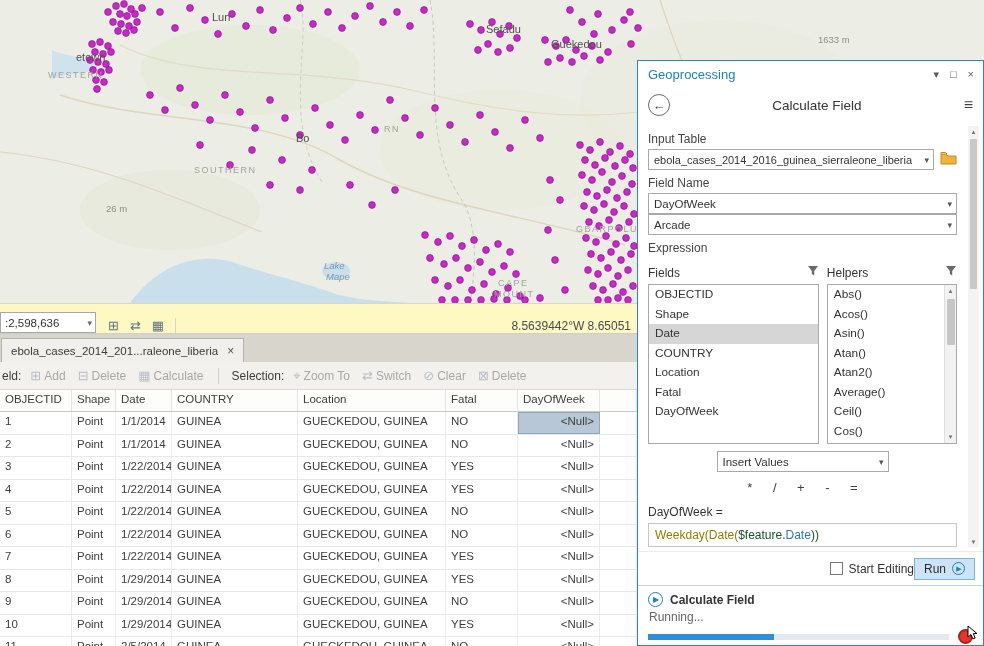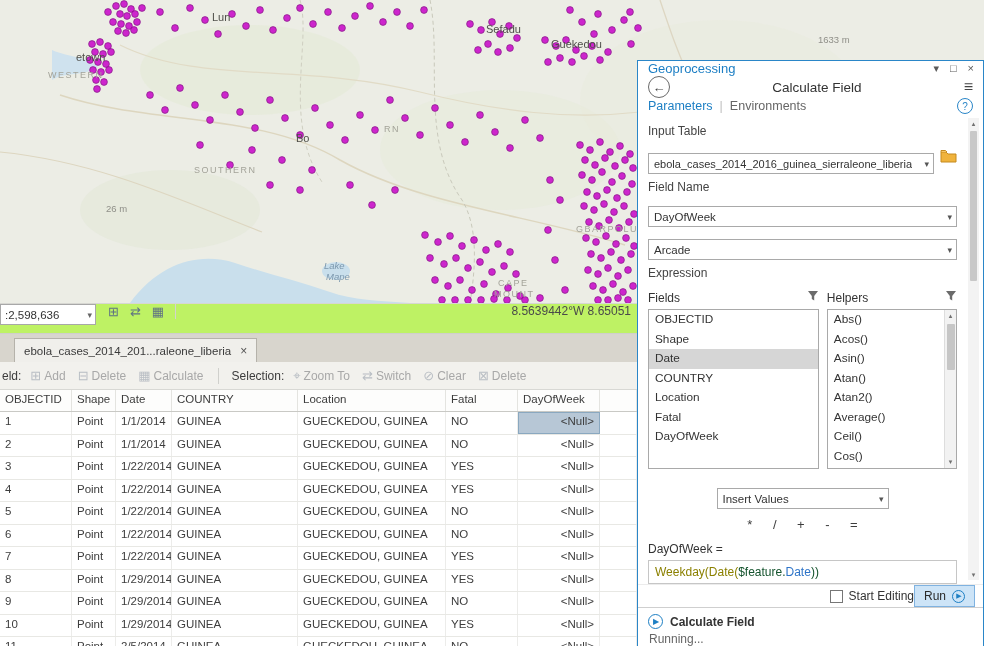--- a/index.html
+++ b/index.html
@@ -7,31 +7,31 @@
 
   
   #map{position:absolute;left:0;top:0;width:984px;height:303px;}
   .case-dot{fill:#cb15cb;stroke:#7c0b7c;stroke-width:.7;opacity:.92;}
   .ml-city{font-size:11px;fill:#4f4f4a;}
   .ml-region{font-size:9px;letter-spacing:1.5px;fill:#a3a399;}
   .ml-water{font-size:9.5px;font-style:italic;fill:#7b97ad;}
   .ml-elev{font-size:9.5px;fill:#8f8f88;}
 
   
-  #statusbar{position:absolute;left:0;top:303px;width:637px;height:31px;background:#bef264;border-top:1px solid #d7d7d2;border-bottom:1px solid #cfcfca;display:flex;align-items:flex-start;box-sizing:border-box;padding-right:6px;}
+  #statusbar{position:absolute;left:0;top:303px;width:637px;height:31px;background:#fef9c3;border-top:1px solid #d7d7d2;border-bottom:1px solid #cfcfca;display:flex;align-items:flex-end;box-sizing:border-box;padding-right:6px;}
   .scale-combo{width:96px;height:21px;background:#fff;border:1px solid #a8a8a8;display:flex;align-items:center;font-size:11.5px;color:#333;padding-left:4px;box-sizing:border-box;}
   .scale-combo .arrow{margin-left:auto;color:#666;font-size:9px;padding-right:3px;}
   #sb-icons{display:flex;gap:11px;margin-left:12px;color:#5f7383;font-size:13px;}
   .sb-sep{width:1px;height:15px;background:#d3d3cf;margin-left:11px;}
   .sb-coords{margin-left:auto;font-size:12px;color:#4a4a4a;white-space:nowrap;}
 
   
   #table-panel{position:absolute;left:0;top:334px;width:637px;height:312px;background:#fff;}
   .tabstrip{height:28px;background:#d8d5cd;display:flex;align-items:flex-end;}
-  .ttab{height:24px;background:#f0efeb;border:1px solid #b5b2aa;border-bottom:none;display:flex;align-items:center;padding:0 9px;font-size:11.5px;color:#3a3a3a;gap:9px;margin-left:14px;box-sizing:border-box;}
+  .ttab{height:24px;background:#f0efeb;border:1px solid #b5b2aa;border-bottom:none;display:flex;align-items:center;padding:0 9px;font-size:11.5px;color:#3a3a3a;gap:9px;margin-left:1px;box-sizing:border-box;}
   .ttab .close{color:#555;font-size:12px;}
   .ttoolbar{height:27px;background:#f2f1ed;border-bottom:1px solid #d8d8d4;display:flex;align-items:center;font-size:12px;gap:4px;}
   .tb-label{color:#3c3c3c;margin-left:2px;white-space:nowrap;}
   .tb-group{display:flex;gap:6px;margin-left:2px;}
   .tb-item{display:flex;align-items:center;gap:3px;color:#a8a8a8;padding:0 3px;white-space:nowrap;}
   .tb-item .ticon{color:#b9bec4;font-size:13px;}
   .tb-sep{width:1px;height:16px;background:#d0d0cc;margin:0 7px;}
   .thead,.trow{display:grid;grid-template-columns:72px 44px 56px 126px 148px 72px 82px 1fr;}
   .thead{height:21px;background:#fdfdfc;border-bottom:1px solid #c9c9c5;}
   .thead .hc{font-size:11.5px;color:#3d3d3d;padding:3px 0 0 5px;border-right:1px solid #e4e4e0;box-sizing:border-box;overflow:hidden;white-space:nowrap;}
@@ -49,21 +49,21 @@
   .back-btn{width:22px;height:22px;border:1px solid #6a6a6a;border-radius:50%;display:flex;align-items:center;justify-content:center;color:#444;font-size:13px;box-sizing:border-box;}
   .tool-title{flex:1;text-align:center;font-size:13.5px;color:#333;}
   .menu-btn{color:#444;font-size:16px;}
   .gp-tabs{height:30px;display:flex;align-items:center;padding:0 10px;font-size:12.5px;gap:7px;}
   .tab-active{color:#1d7fc4;}
   .tab-div{color:#c0c0c0;}
   .tab-inactive{color:#666;}
   .help-btn{margin-left:auto;width:16px;height:16px;border:1px solid #2a86c8;border-radius:50%;color:#2a86c8;font-size:10px;display:flex;align-items:center;justify-content:center;box-sizing:border-box;}
   .gp-form{flex:1;position:relative;padding:4px 26px 0 10px;box-sizing:border-box;}
   .f-label{font-size:12px;color:#444;margin:6px 0 3px;}
-  .combo{height:21px;border:1px solid #a9a9a9;background:#fff;display:flex;align-items:center;font-size:11.5px;color:#333;padding-left:5px;box-sizing:border-box;margin-top:12px;}
+  .combo{height:21px;border:1px solid #a9a9a9;background:#fff;display:flex;align-items:center;font-size:11.5px;color:#333;padding-left:5px;box-sizing:border-box;}
   .combo .cval{overflow:hidden;white-space:nowrap;}
   .combo .arrow{margin-left:auto;color:#555;font-size:9px;padding:0 4px;}
   .combo.small{font-size:11px;}
   .input-row{display:flex;align-items:center;gap:6px;}
   .input-row .combo{flex:1;min-width:0;}
   .expr-headers{display:flex;gap:8px;margin-top:10px;font-size:12px;color:#333;}
   .eh-left{width:172px;display:flex;align-items:center;justify-content:space-between;}
   .eh-right{width:131px;display:flex;align-items:center;justify-content:space-between;}
   .lists{display:flex;gap:8px;margin-top:4px;}
   .listbox{border:1px solid #a9a9a9;background:#fff;height:160px;overflow:hidden;box-sizing:border-box;}
@@ -552,26 +552,20 @@
         <span>▾</span>
         <span>□</span>
         <span>×</span>
       </span>
     </div>
     <div class="gp-toolheader">
       <span class="back-btn">←</span>
       <span class="tool-title">Calculate Field</span>
       <span class="menu-btn">≡</span>
     </div>
-    <div class="gp-tabs">
-      <span class="tab-active">Parameters</span>
-      <span class="tab-div">|</span>
-      <span class="tab-inactive">Environments</span>
-      <span class="help-btn">?</span>
-    </div>
 
     <div class="gp-form">
       <div class="f-label">Input Table</div>
       <div class="input-row">
         <div class="combo small">
           <span class="cval">ebola_cases_2014_2016_guinea_sierraleone_liberia</span>
           <span class="arrow">▾</span>
         </div>
         <span class="folder">
           <svg width="17" height="14" viewBox="0 0 17 14">

